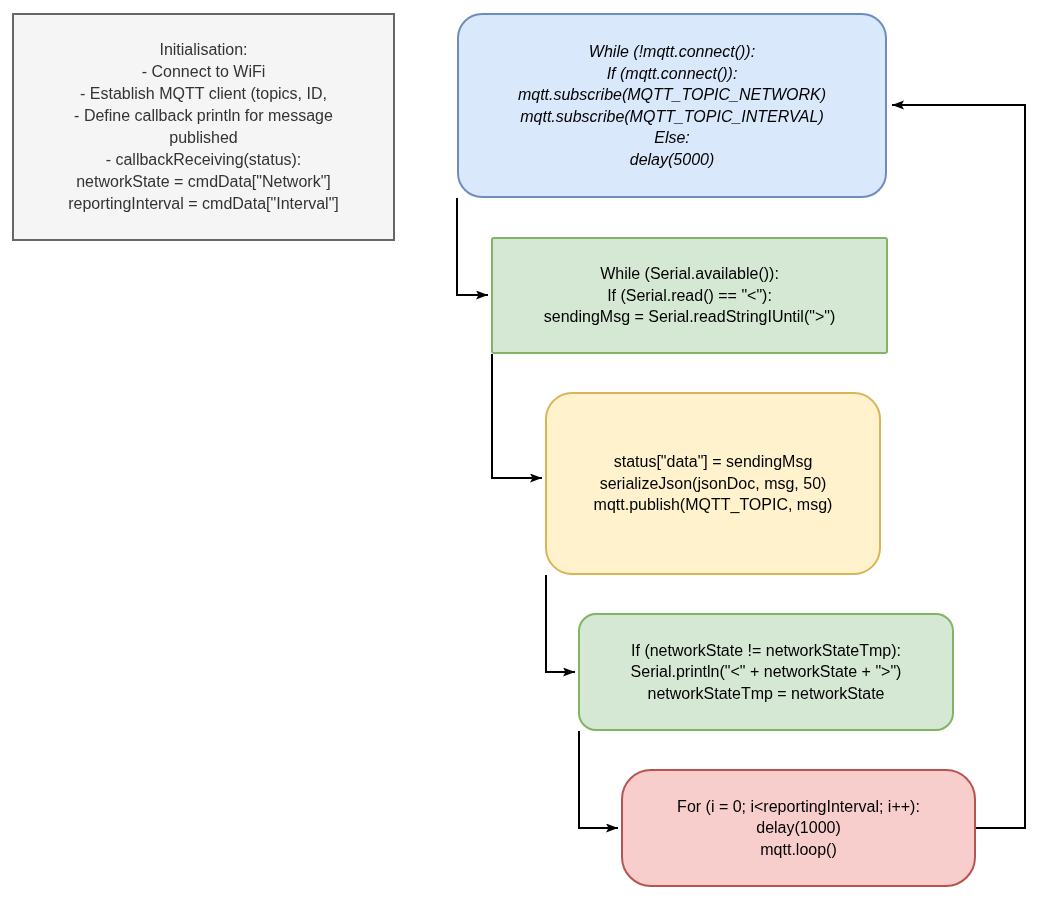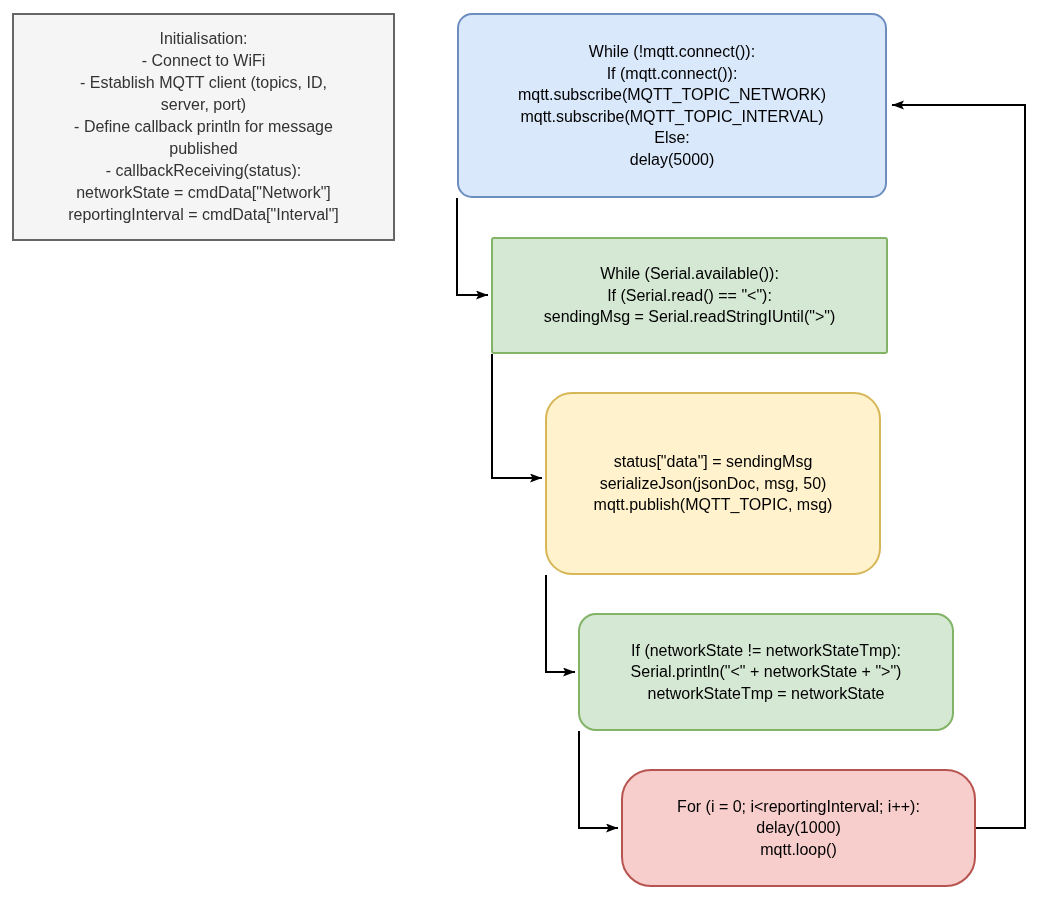--- a/index.html
+++ b/index.html
@@ -46,21 +46,22 @@
     background: #f5f5f5;
     border-color: #666666;
     border-radius: 0;
   }
   .node-init .node-text { color: #333333; line-height: 22px; }
 
   .node-mqtt-connect {
     left: 457px; top: 13px; width: 430px; height: 185px;
     background: #dae8fc;
     border-color: #6c8ebf;
-    border-radius: 15px;
+    border-radius: 25px;
+    font-style: italic;
   }
   .node-serial-read {
     left: 491px; top: 237px; width: 397px; height: 117px;
     background: #d5e8d4;
     border-color: #82b366;
     border-radius: 3px;
   }
   .node-publish {
     left: 545px; top: 392px; width: 336px; height: 183px;
     background: #fff2cc;
@@ -102,21 +103,20 @@
     <path class="edge" d="M 546 575 L 546 672 L 575 672" marker-end="url(#arrowhead)"></path>
     <path class="edge" d="M 579 731 L 579 828 L 618 828" marker-end="url(#arrowhead)"></path>
     <path class="edge" d="M 976 828 L 1025 828 L 1025 105 L 892 105" marker-end="url(#arrowhead)"></path>
   </svg>
 
   <div class="node node-init">
     <div class="node-text">
         <div class="line">Initialisation:</div>
         <div class="line">- Connect to WiFi</div>
         <div class="line">- Establish MQTT client (topics, ID,</div>
-        <div class="line">server, port)</div>
         <div class="line">- Define callback println for message</div>
         <div class="line">published</div>
         <div class="line">- callbackReceiving(status):</div>
         <div class="line">networkState = cmdData["Network"]</div>
         <div class="line">reportingInterval = cmdData["Interval"]</div>
       </div>
   </div>
 
   <div class="node node-mqtt-connect">
     <div class="node-text">

